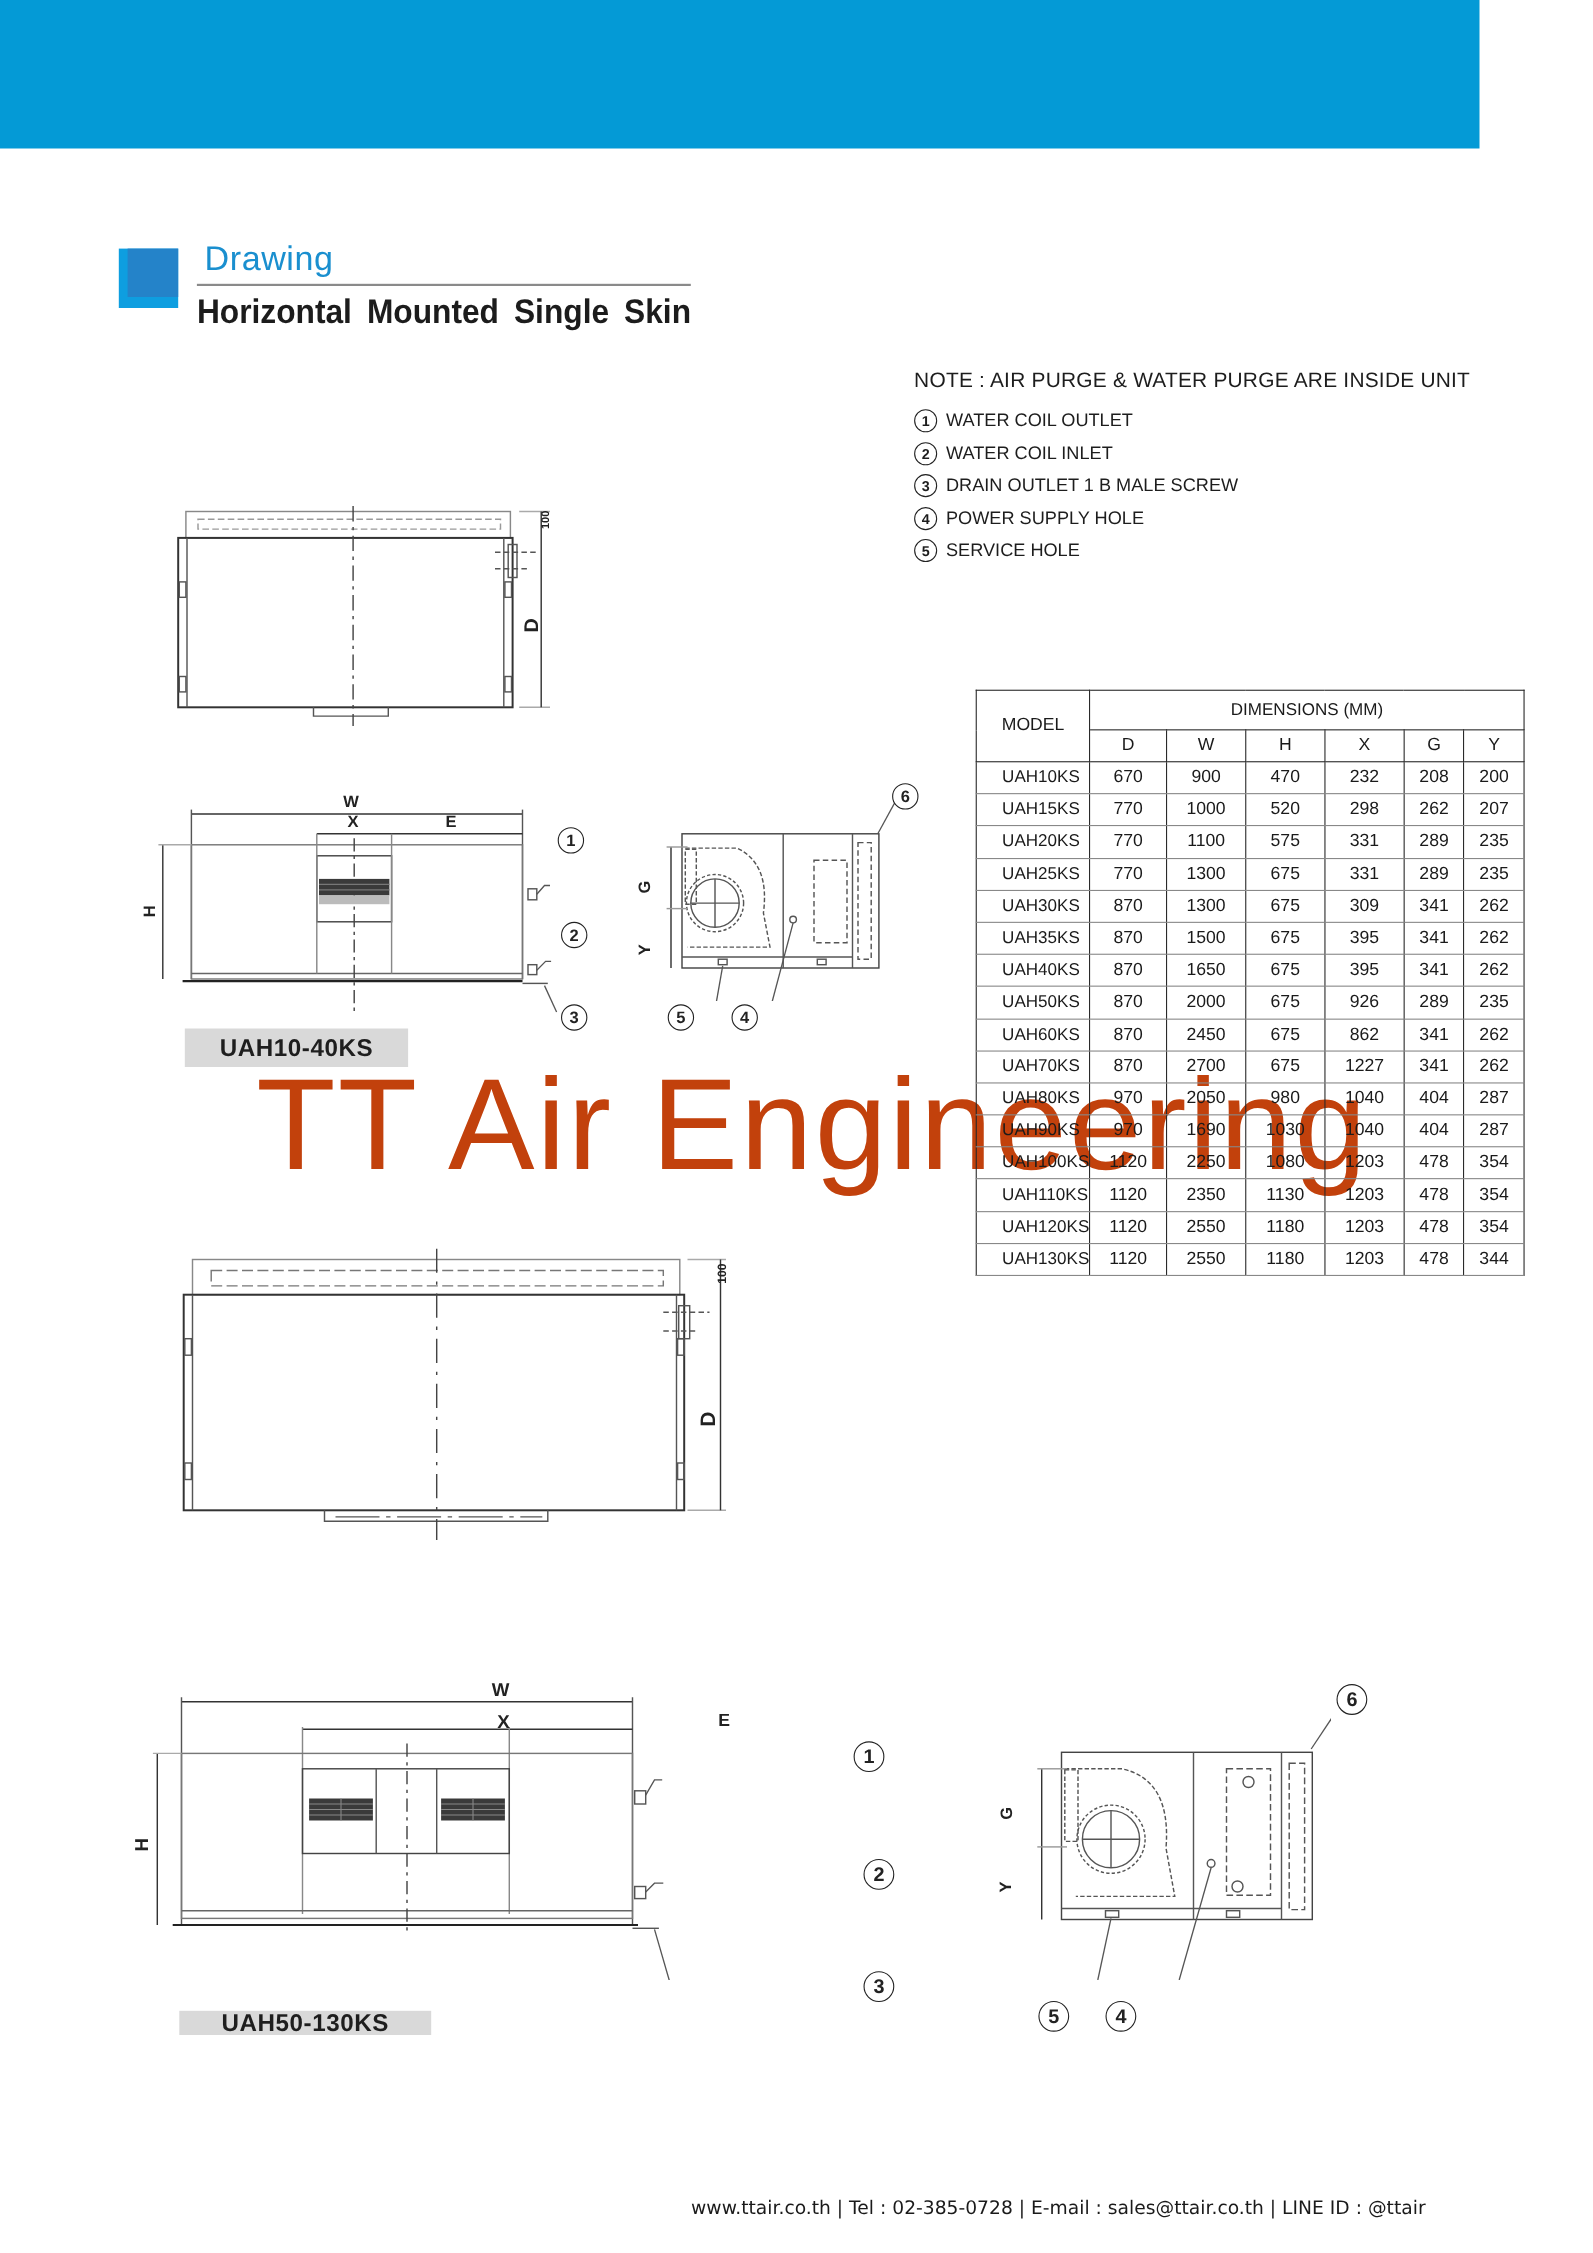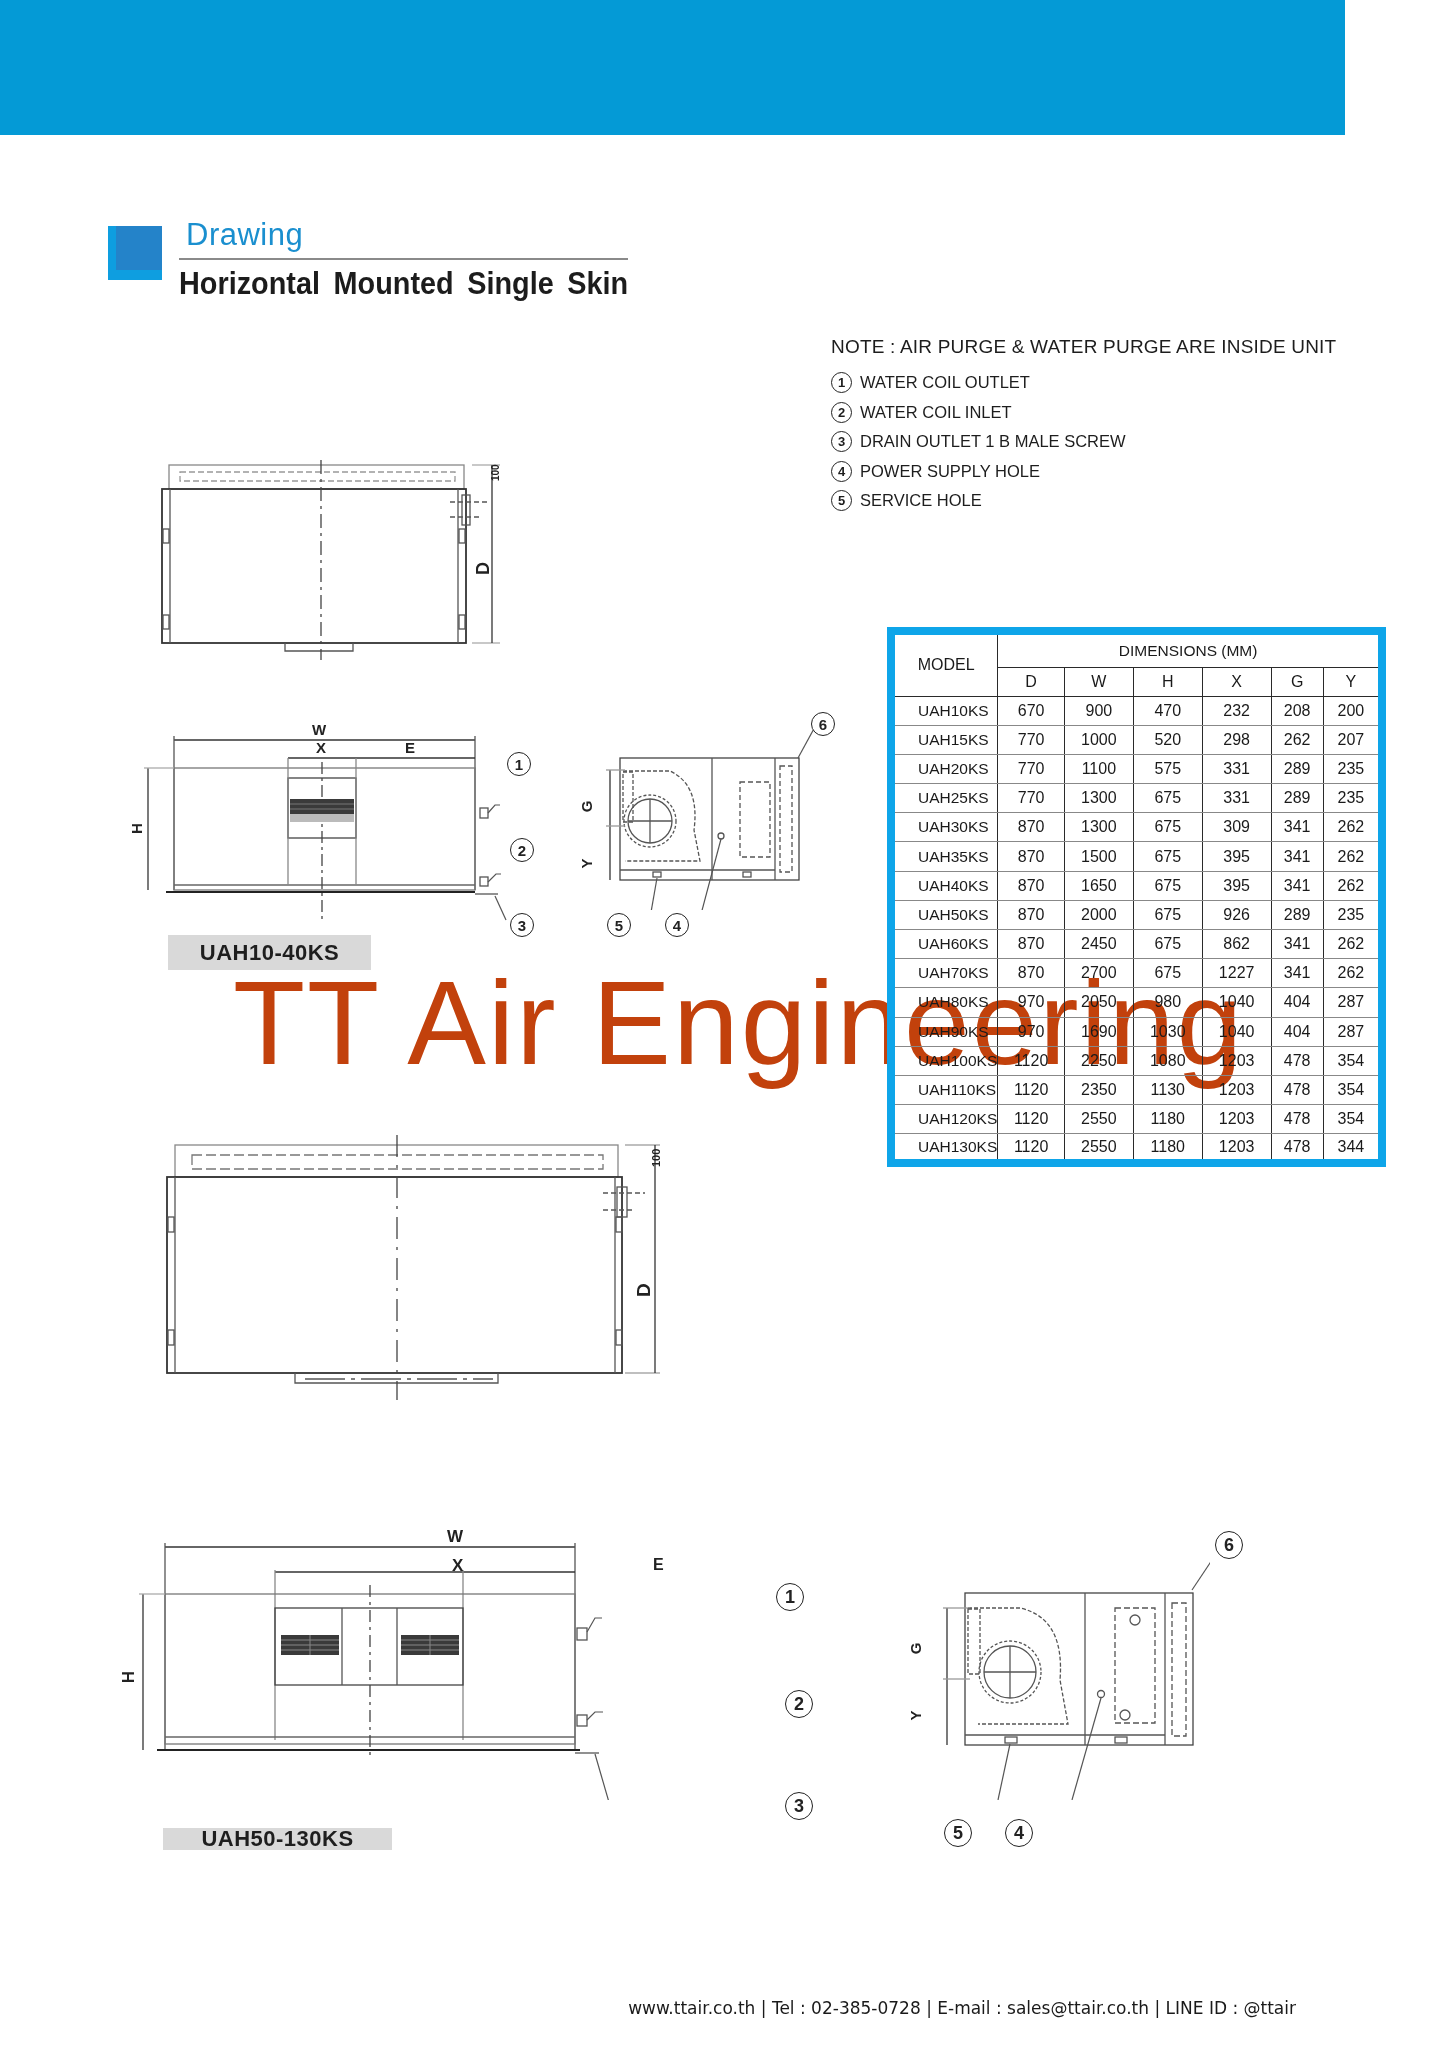--- a/index.html
+++ b/index.html
@@ -14,21 +14,21 @@
   .section-rule { position: absolute; left: 179px; top: 258px; width: 449px; height: 2px; background: #8a8a8a; }
   .section-subtitle { position: absolute; left: 179px; top: 266px; font-size: 31px; font-weight: bold; color: #1c1c1c; transform: scaleX(0.93); transform-origin: left top; word-spacing: 6px; }
 
   .notes { position: absolute; left: 831px; top: 336px; font-size: 18px; color: #1d1d1d; }
   .note-header { font-size: 19px; margin-bottom: 10px; letter-spacing: 0.2px; }
   .note-item { display: flex; align-items: center; height: 29.5px; font-size: 16.5px; }
   .num-circle { display: inline-flex; align-items: center; justify-content: center; width: 21px; height: 21px; border: 1.6px solid #222; border-radius: 50%; font-size: 13px; margin-right: 8px; font-weight: bold; }
 
   .watermark { position: absolute; left: 233px; top: 955px; font-size: 118px; color: #c2410c; letter-spacing: 2px; white-space: nowrap; pointer-events: none; z-index: 0; }
 
-  .dim-table { position: absolute; left: 887px; top: 627px; width: 499px; border-collapse: collapse; font-size: 16px; color: #1a1a1a; z-index: 1; background: transparent; border: 8px solid #0ea5e9; }
+  .dim-table { position: absolute; left: 887px; top: 627px; width: 499px; border-collapse: collapse; font-size: 16px; color: #1a1a1a; z-index: 1; background: transparent; border: 1px solid #0ea5e9; }
   .dim-table th, .dim-table td { border: 1.5px solid #2a2a2a; text-align: center; font-weight: normal; }
   .dim-table th.model-h { width: 99px; height: 62px; }
   .dim-table th.group-h { height: 36px; font-size: 15.5px; }
   .dim-table th.col-h { height: 29px; font-size: 16px; }
   .dim-table td { height: 29.2px; }
   .dim-table td.model { text-align: left; padding-left: 23px; font-size: 15.5px; }
   .dim-table tbody tr td { border-top-color: #888; border-bottom-color: #888; }
 
   .drawing { position: absolute; z-index: 1; }
   .model-label { position: absolute; background: #d9d9d9; font-weight: bold; font-size: 22px; color: #1e1e1e; display: flex; align-items: center; justify-content: center; letter-spacing: 0.5px; }

